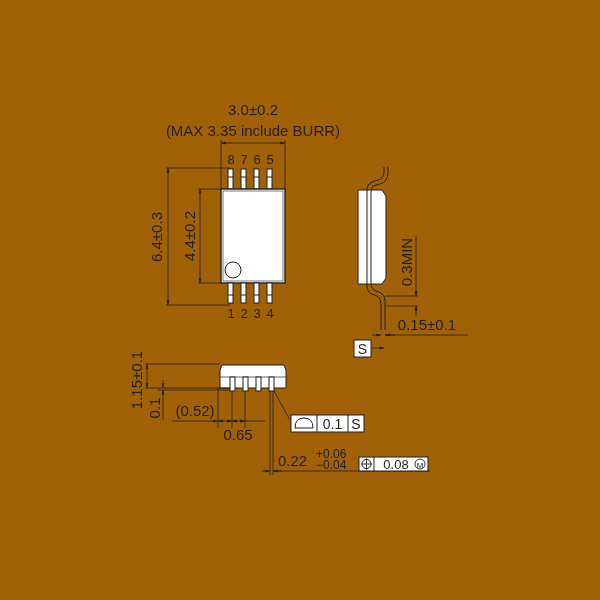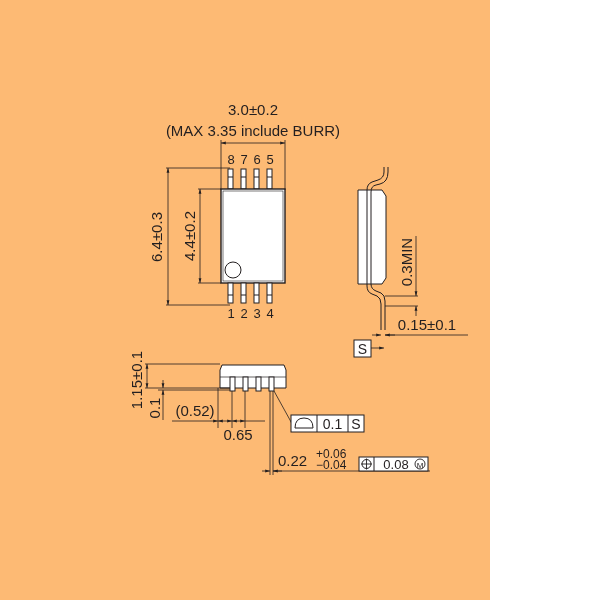--- a/index.html
+++ b/index.html
@@ -1,16 +1,16 @@
 <!DOCTYPE html>
 <html><head>
 <meta charset="utf-8">
 <style>
   html,body{margin:0;padding:0;background:#ffffff;}
-  #canvas{position:relative;width:490px;height:600px;background:#fdba74;overflow:hidden;}
+  #canvas{position:relative;width:600px;height:600px;background:#a16207;overflow:hidden;}
   svg{position:absolute;left:0;top:0;}
   .t{font-family:"Liberation Sans",sans-serif;fill:#231f20;}
   .ln{stroke:#231f20;fill:none;}
 </style>
 </head>
 <body>
 
 <div id="canvas">
 <svg width="600" height="600" viewBox="0 0 600 600" xmlns="http://www.w3.org/2000/svg">
   <defs>

